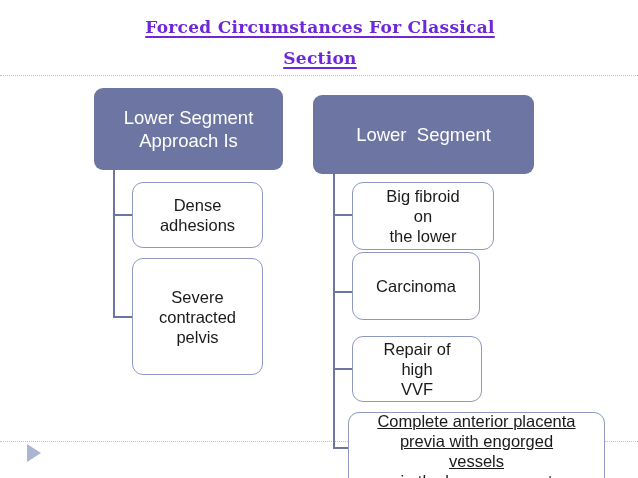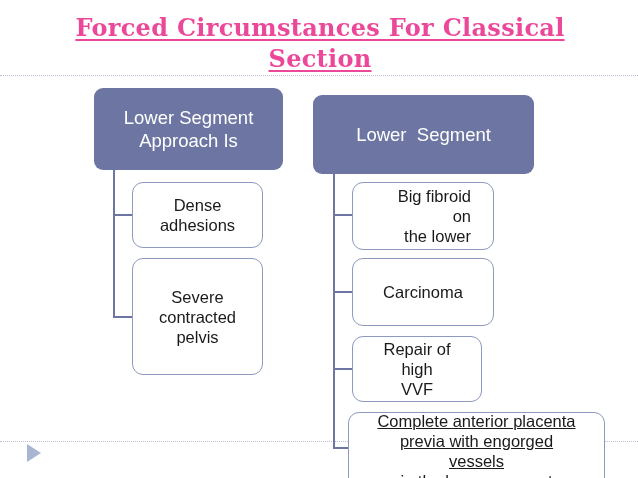--- a/index.html
+++ b/index.html
@@ -25,24 +25,24 @@
 
   
   .title {
     position: absolute;
     left: 58px;
     top: 12px;
     width: 524px;
     text-align: center;
     font-family: "DejaVu Serif", "Liberation Serif", serif;
     font-weight: bold;
-    font-size: 24px;
+    font-size: 17px;
     line-height: 31px;
     letter-spacing: 0.3px;
-    color: #ec4899;
+    color: #6d28d9;
     text-decoration: underline;
     text-decoration-thickness: 2px;
     text-underline-offset: 3px;
     white-space: pre-line;
   }
 
   
   .dotted-rule {
     position: absolute;
     left: 0;
@@ -100,22 +100,22 @@
     text-align: center;
     font-size: 16.5px;
     line-height: 20px;
     padding: 2px 22px;
     white-space: pre-line;
   }
 
   #leaf-l1 { left: 132px; top: 182px; width: 131px; height: 66px; }
   #leaf-l2 { left: 132px; top: 258px; width: 131px; height: 117px; }
 
-  #leaf-r1 { left: 352px; top: 182px; width: 142px; height: 68px; text-align: right; }
-  #leaf-r2 { left: 352px; top: 258px; width: 142px; height: 68px; }
+  #leaf-r1 { left: 352px; top: 182px; width: 142px; height: 68px; }
+  #leaf-r2 { left: 352px; top: 252px; width: 128px; height: 68px; }
   #leaf-r3 { left: 352px; top: 336px; width: 130px; height: 66px; }
   #leaf-r4 { left: 348px; top: 412px; width: 257px; height: 78px; border-bottom-left-radius: 11px; border-bottom-right-radius: 11px; text-decoration: underline; }
 
   
   .conn {
     position: absolute;
     background: #6d76a2;
   }
   .conn.v { width: 1.8px; }
   .conn.h { height: 1.8px; }

